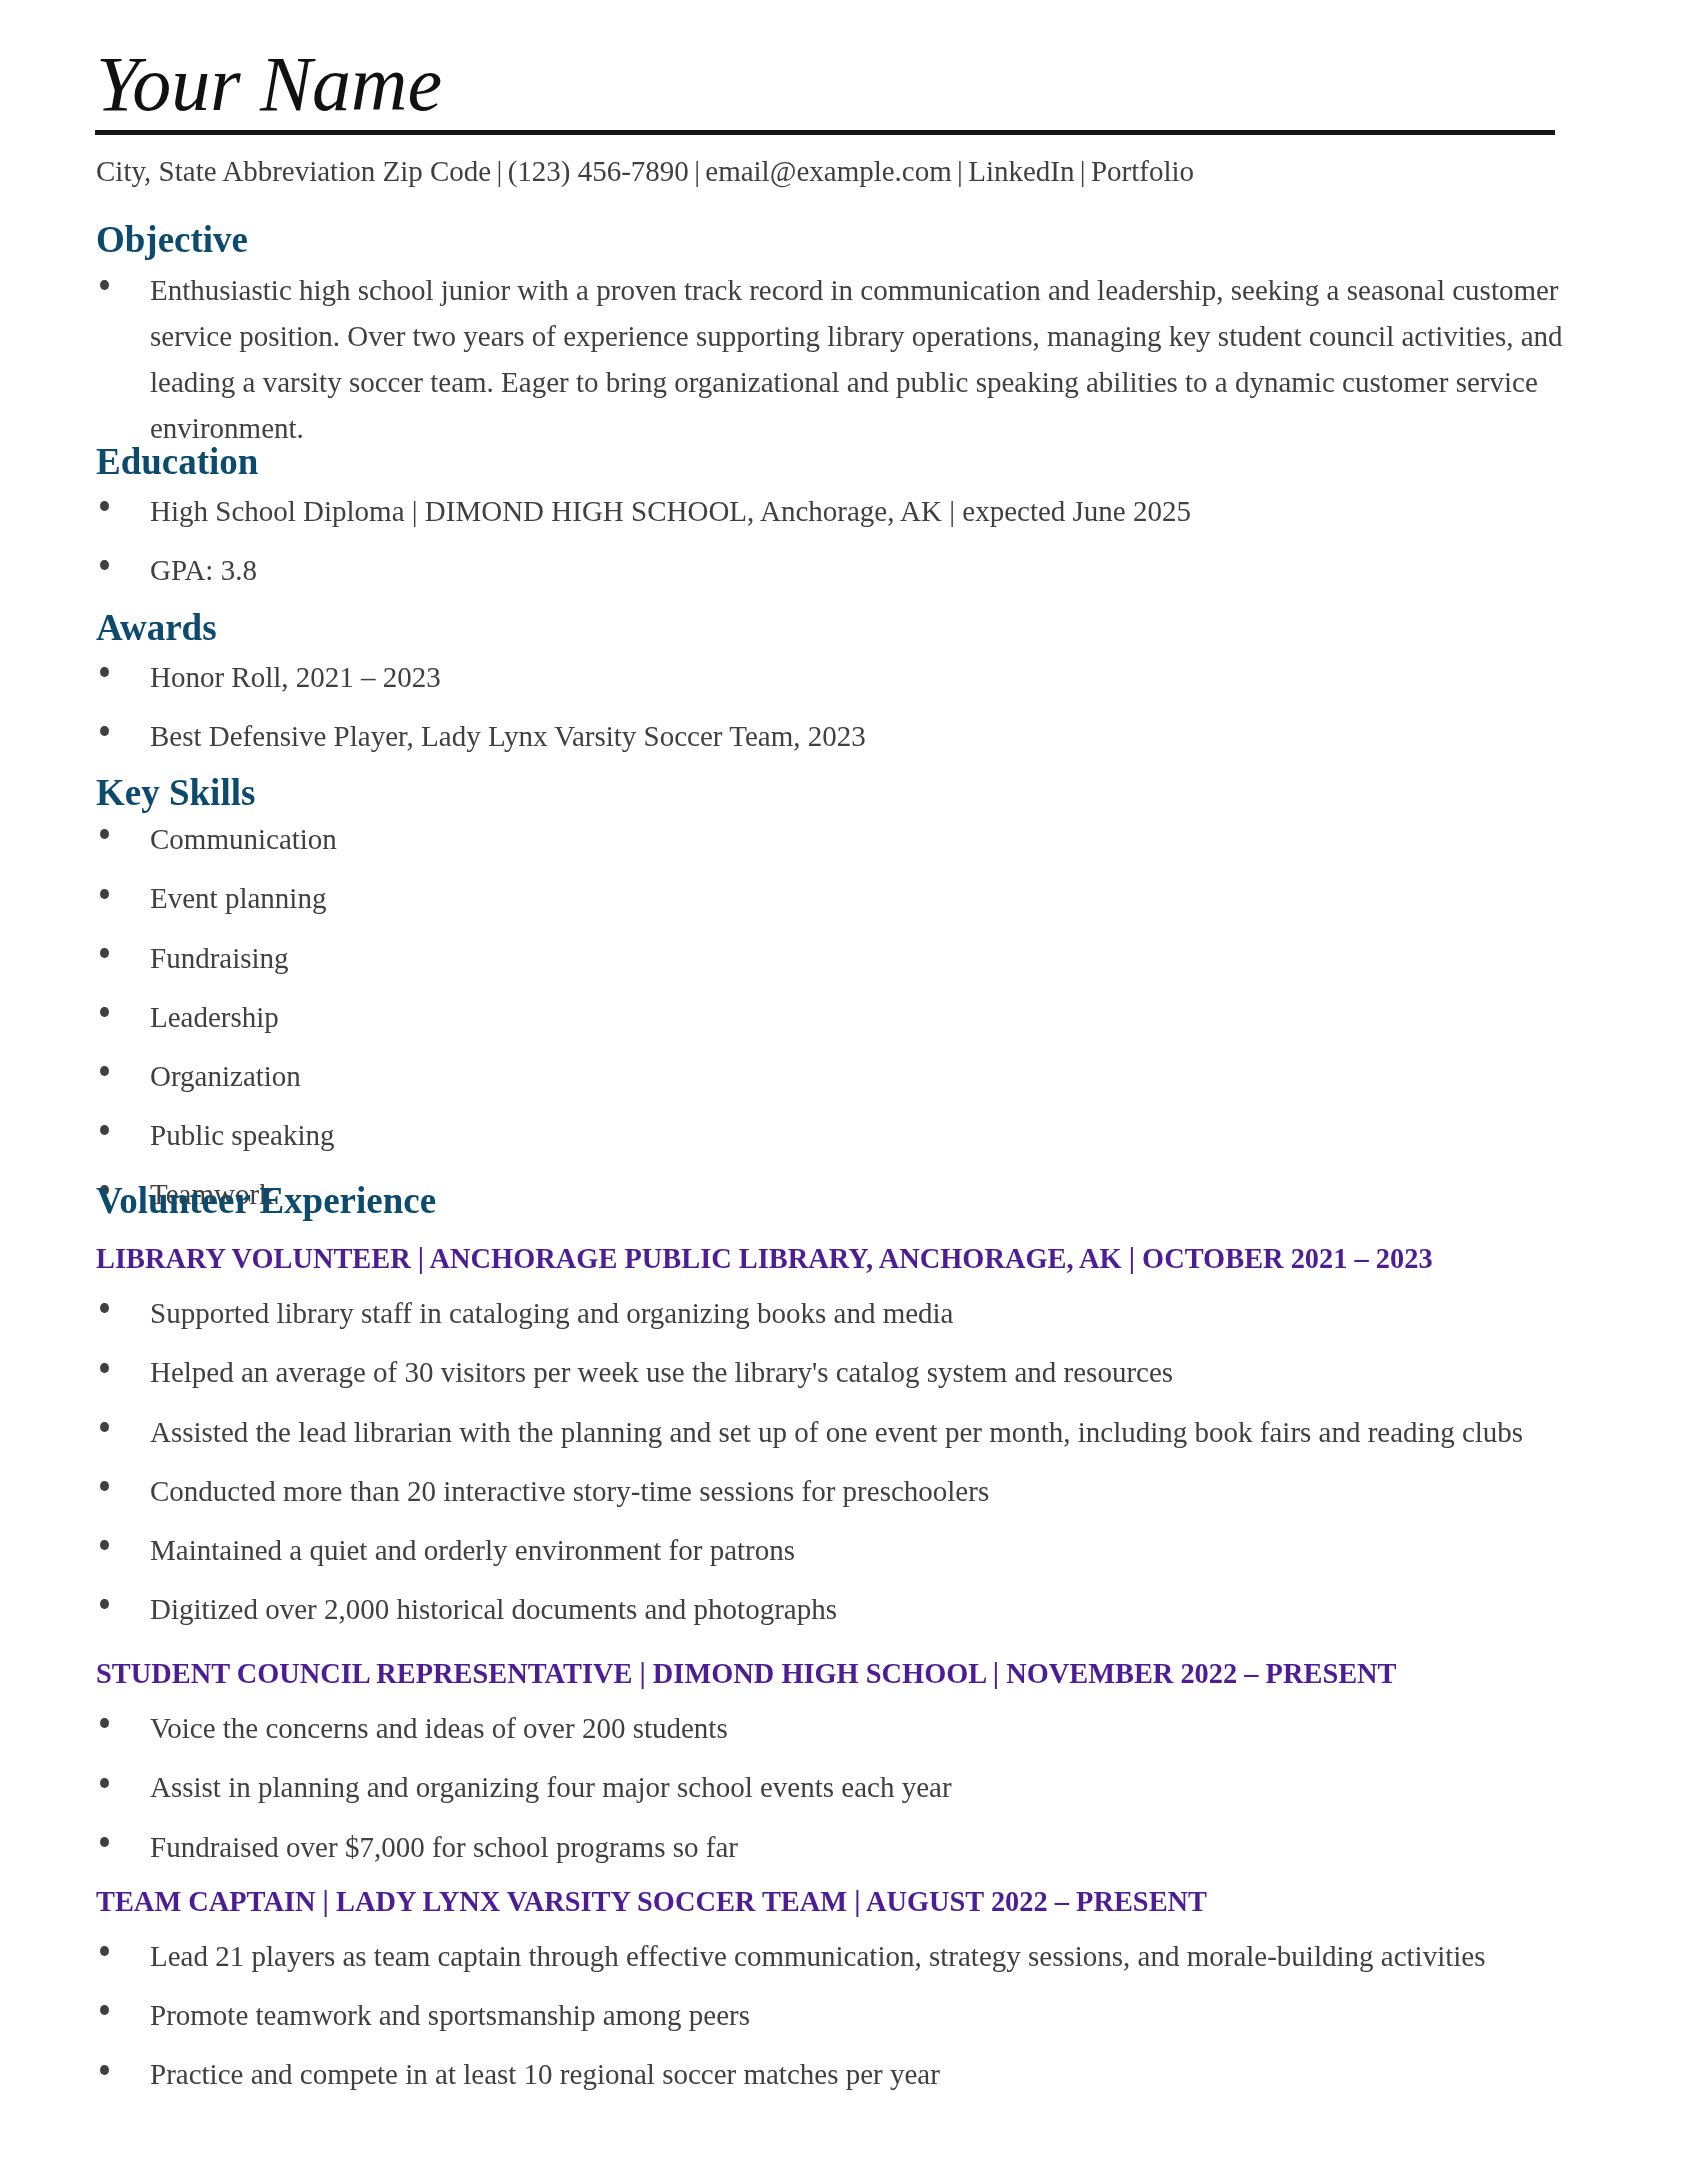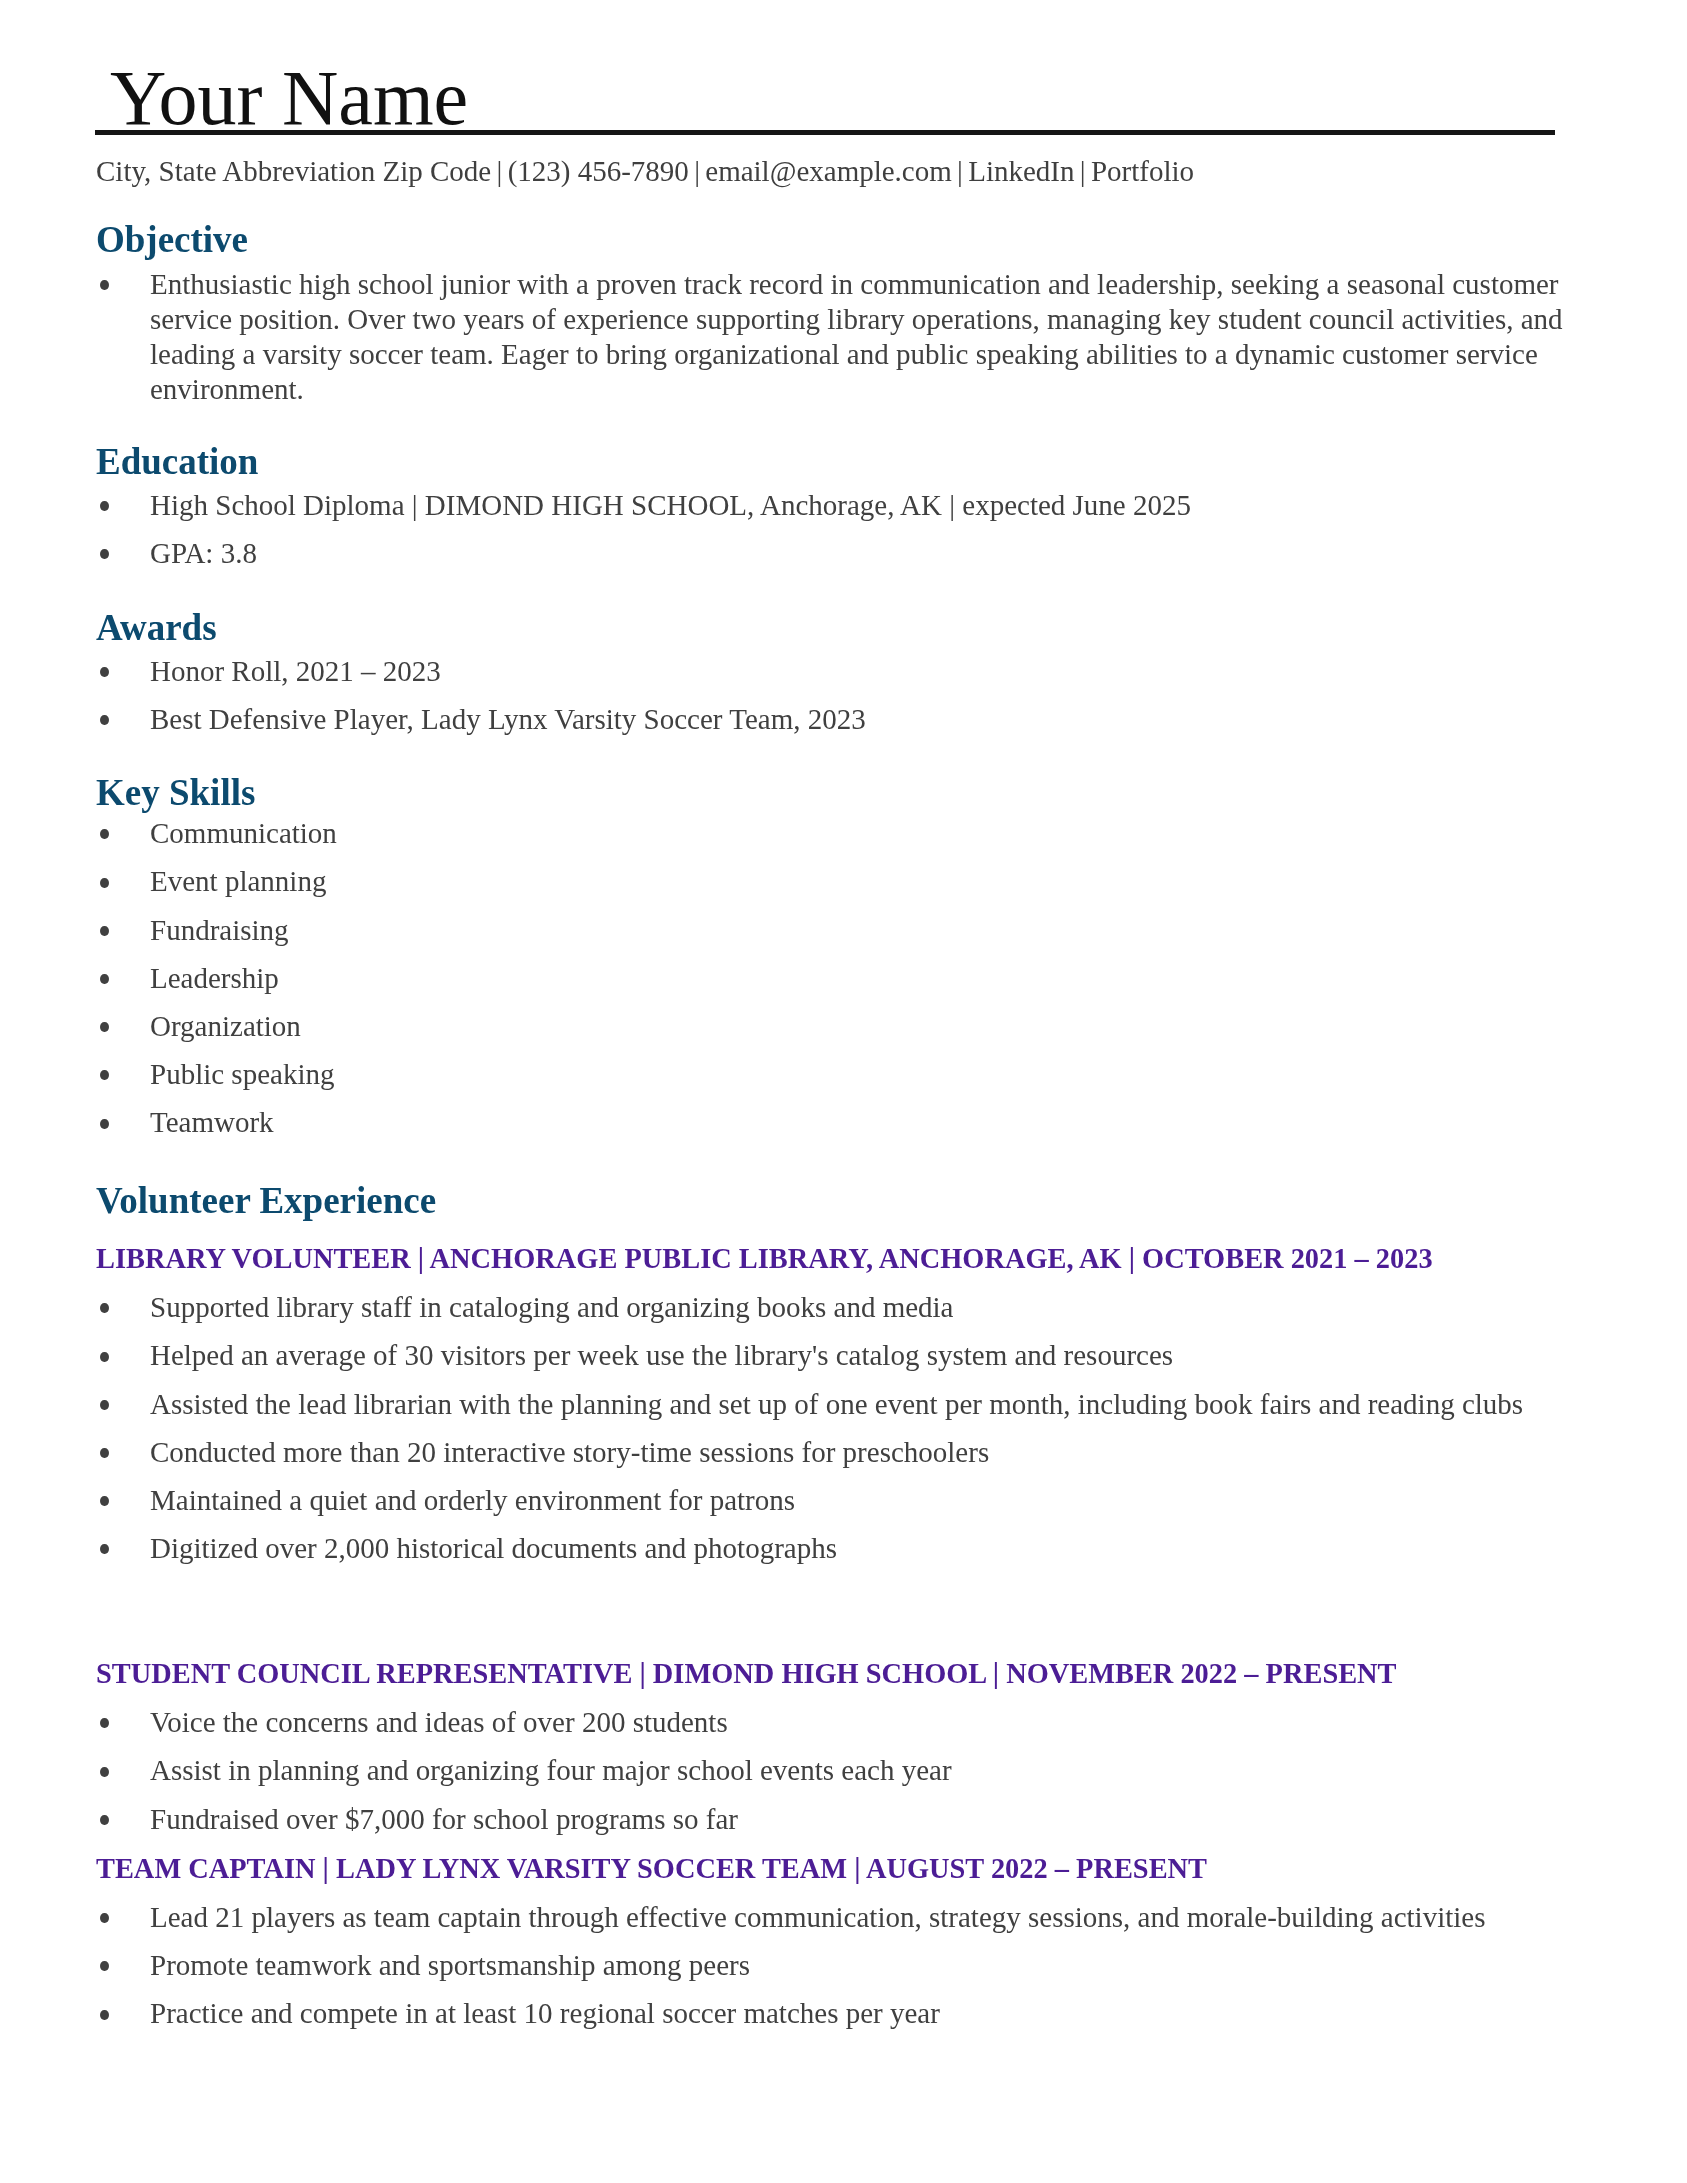--- a/index.html
+++ b/index.html
@@ -1,28 +1,28 @@
 <!DOCTYPE html>
 <html style="font-size:10.6px"><head>
 <meta charset="utf-8">
 <style>
   html, body { margin: 0; padding: 0; background: #ffffff; }
   body { width: 1687px; height: 2183px; position: relative; overflow: hidden;
          font-family: "Liberation Serif", "DejaVu Serif", serif; color: #404040; }
   .page { position: absolute; left: 96px; top: 0; width: 1482px; }
   .name { position: absolute; top: 41px; left: 0; font-size: 78px; line-height: 86px;
-          color: #111111; font-weight: normal; letter-spacing: 0px; margin: 14px; }
+          color: #111111; font-weight: normal; letter-spacing: 0px; margin: 0; font-style: italic; }
   .rule { position: absolute; top: 130px; left: -1.3px; width: 1460px; height: 4.6px; background: #151515; }
   .contact { position: absolute; top: 153px; left: 0; font-size: 29px; line-height: 37px; color: #3f3f3f; white-space: nowrap; text-align: center; }
   .contact .sep { padding: 0 5.3px; }
   .section { position: absolute; left: 0; width: 1482px; }
   .heading { font-size: 37px; line-height: 45px; font-weight: bold; color: #0c4a6e; margin: 0; }
   .jobtitle { font-size: 28.4px; line-height: 37px; font-weight: bold; color: #4c1d95; margin: 0; text-transform: uppercase; white-space: nowrap; }
   ul.bullets { list-style: none; margin: 0; padding: 0; }
-  ul.bullets li { position: relative; padding-left: 54px; font-size: 29px; line-height: 35px; color: #404040; }
+  ul.bullets li { position: relative; padding-left: 54px; font-size: 29px; line-height: 46px; color: #404040; }
   ul.bullets li .dot { position: absolute; left: 4px; top: 13.2px; width: 8.6px; height: 10px; border-radius: 50%; background: #404040; }
   .gap-sm li { margin-bottom: 13.2px; }
 </style>
 </head>
 <body>
 
 <div class="page">
 
   <h1 class="name">Your Name</h1>
   <div class="rule"></div>

